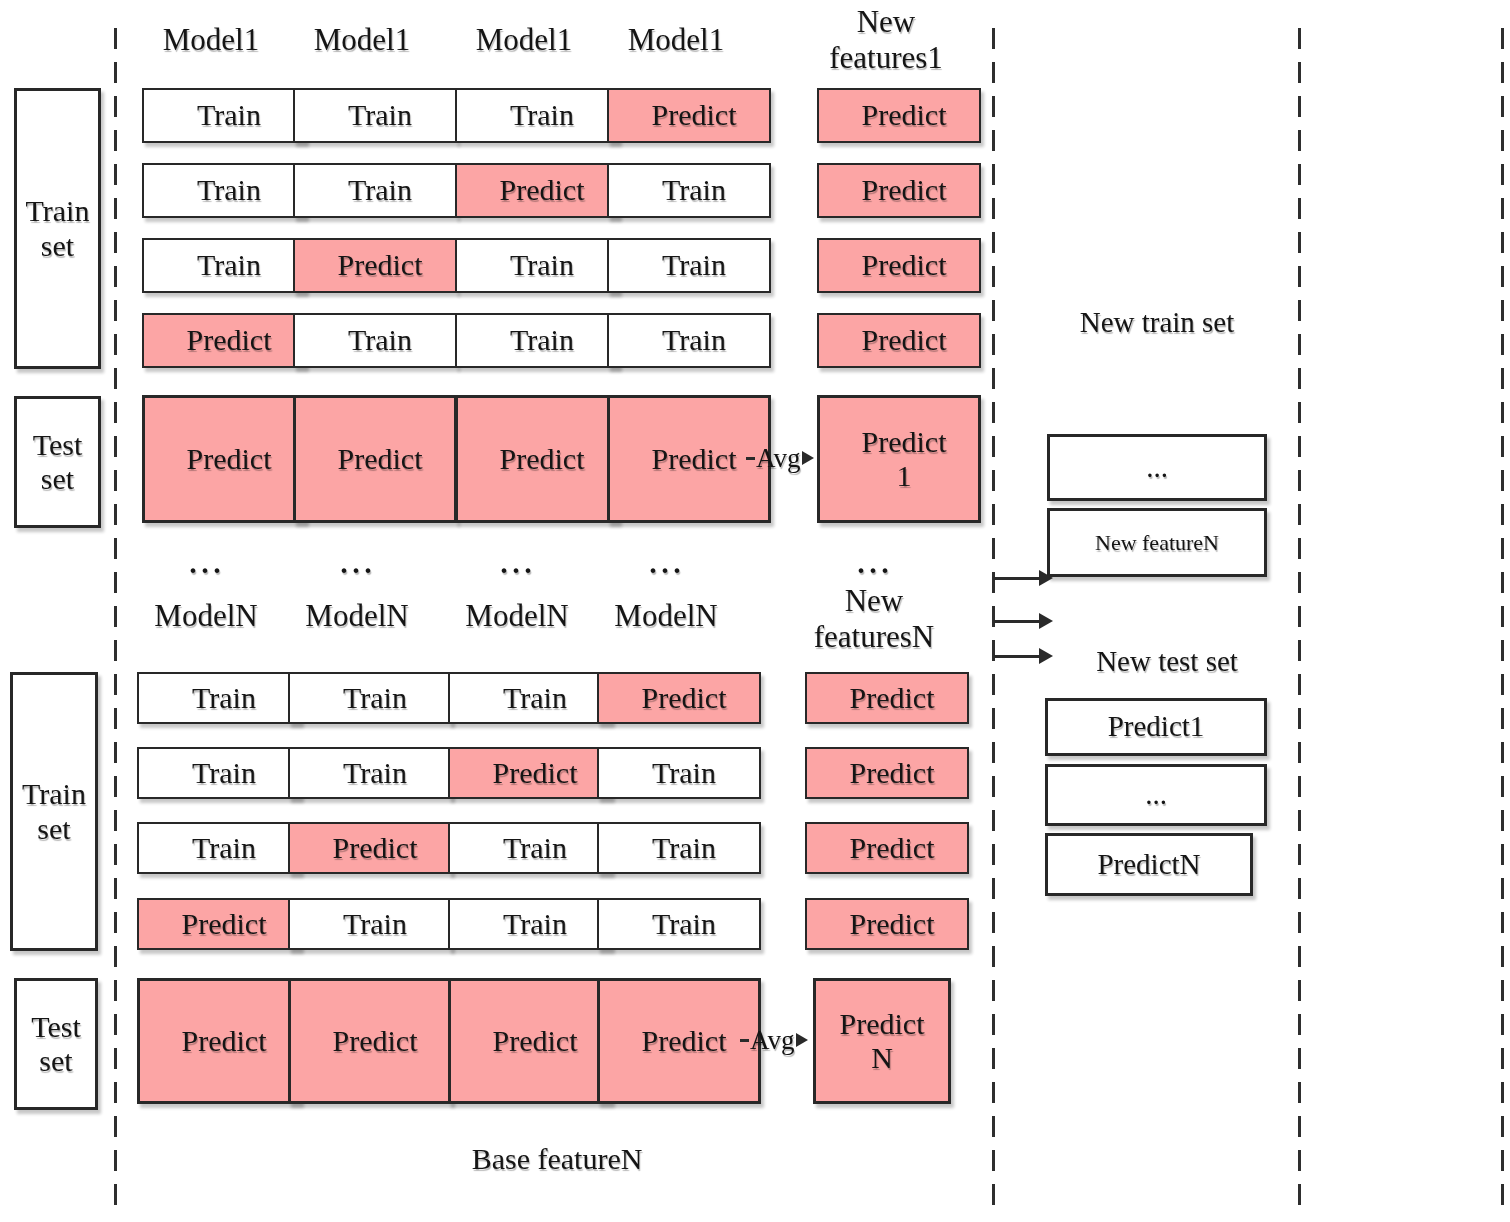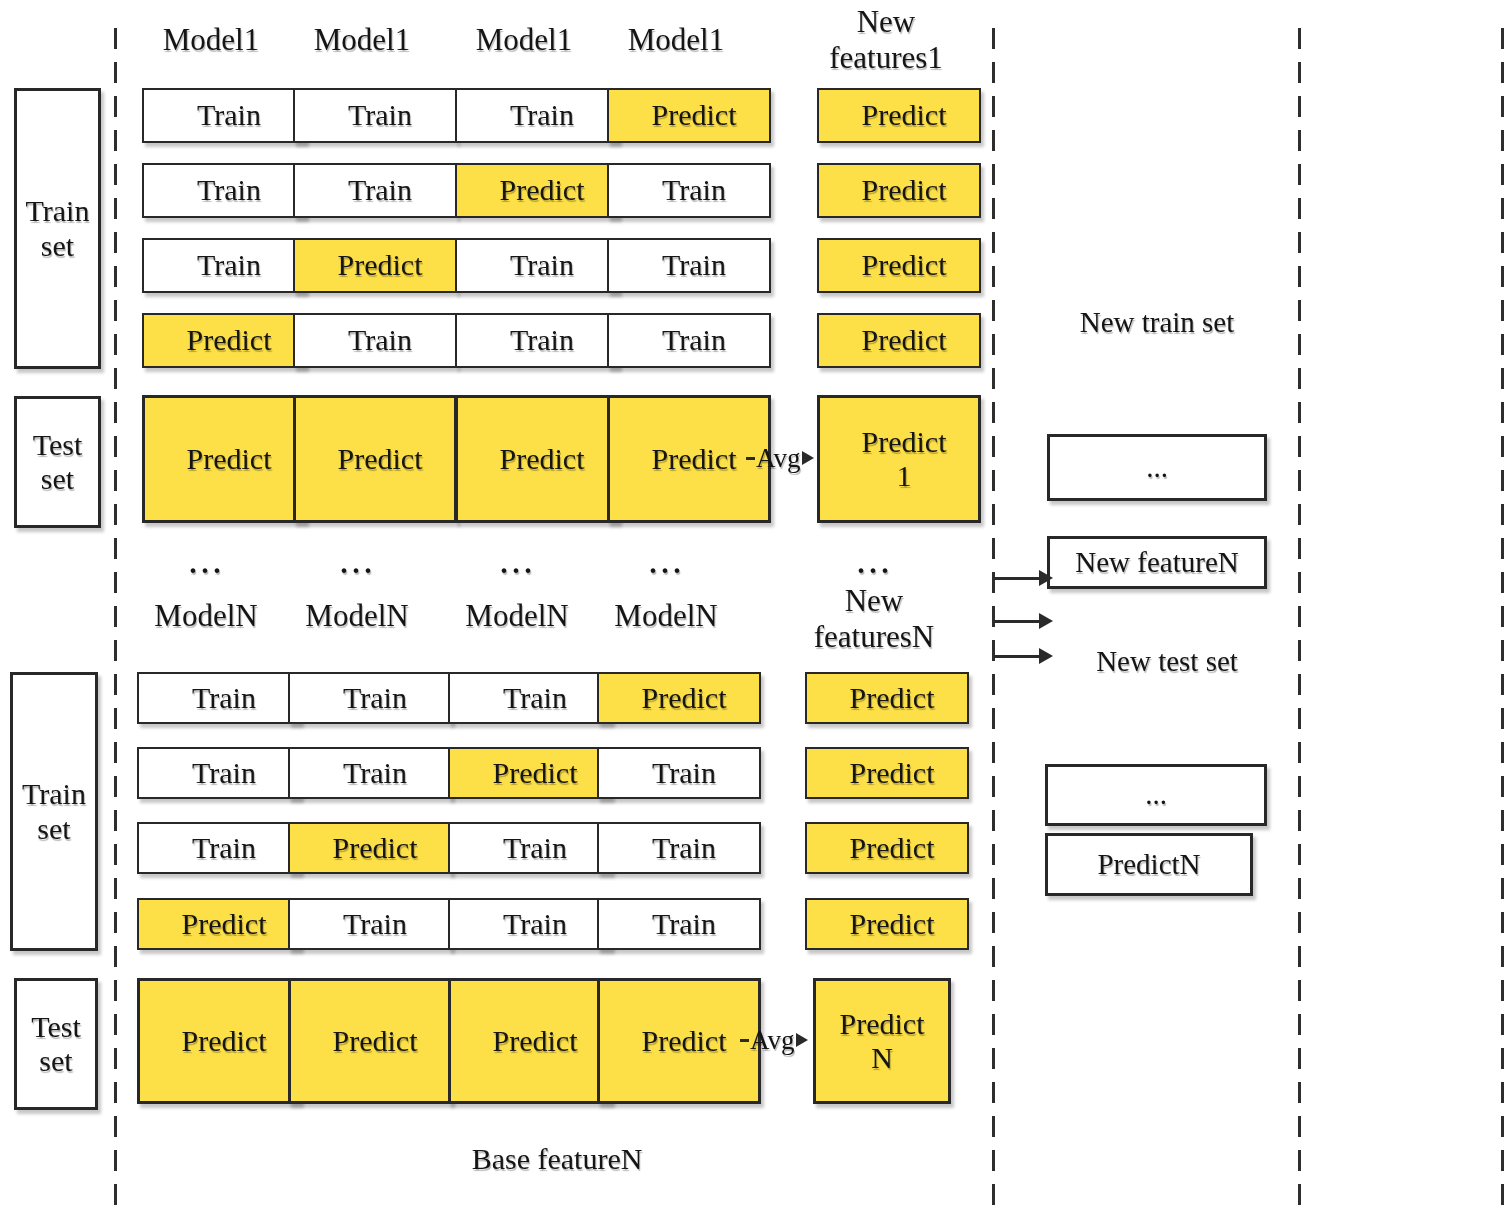--- a/index.html
+++ b/index.html
@@ -5,21 +5,21 @@
   html,body{margin:0;padding:0;background:#fff;}
   .canvas{position:relative;width:1510px;height:1222px;background:#ffffff;overflow:hidden;
           font-family:"Liberation Serif","DejaVu Serif",serif;color:#151515;
           text-shadow:1px 2px 1px rgba(0,0,0,0.28);}
   .vsep{position:absolute;width:3px;top:28px;height:1188px;
         background:repeating-linear-gradient(to bottom,#2e2e2e 0 21px,transparent 21px 34px);}
   
   .c{position:absolute;box-sizing:border-box;border:2.5px solid #282828;background:#ffffff;
      display:flex;align-items:center;justify-content:center;text-align:center;
      font-size:30px;line-height:1.15;box-shadow:3px 4px 3px rgba(0,0,0,0.22);}
-  .g{background:#fde047;}
+  .g{background:#fca5a5;}
   .bb{border-width:3px;}
   .col{flex-direction:column;}
   .w{width:164px;padding-left:10px;}
   
   .a0{left:142px}.a1{left:293px}.a2{left:455px}.a3{left:607px}.af{left:817px}
   .ra0{top:88px;height:55px}.ra1{top:163px;height:55px}.ra2{top:238px;height:55px}.ra3{top:313px;height:55px}
   .rab{top:395px;height:128px}
   
   .b0{left:137px}.b1{left:288px}.b2{left:448px}.b3{left:597px}.bf{left:805px}
   .rb0{top:672px;height:52px}.rb1{top:747px;height:52px}.rb2{top:822px;height:52px}.rb3{top:898px;height:52px}
@@ -147,24 +147,25 @@
   </div>
   <div class="c g bb col" style="left:813px;top:978px;width:138px;height:126px">
     <span>Predict</span>
     <span>N</span>
   </div>
 
   <div class="txt" style="left:452px;top:1142px;width:210px;font-size:30px">Base featureN</div>
 
   <div class="txt" style="left:1042px;top:306px;width:230px;font-size:29px">New train set</div>
   <div class="c bb" style="left:1047px;top:434px;width:220px;height:67px;font-size:29px">...</div>
-  <div class="c bb" style="left:1047px;top:536px;width:220px;height:53px;font-size:29px">New featureN</div>
+  <div class="c bb" style="left:1047px;top:508px;width:220px;height:69px;font-size:22px">New featureN</div>
 
   <div class="harrow" style="left:994px;top:577px"></div>
   <div class="harrow" style="left:994px;top:620px"></div>
   <div class="harrow" style="left:994px;top:655px"></div>
 
   <div class="txt" style="left:1062px;top:645px;width:210px;font-size:29px">New test set</div>
+  <div class="c bb" style="left:1045px;top:698px;width:222px;height:58px;font-size:29px">Predict1</div>
   <div class="c bb" style="left:1045px;top:764px;width:222px;height:62px;font-size:29px">...</div>
   <div class="c bb" style="left:1045px;top:833px;width:208px;height:63px;font-size:29px">PredictN</div>
 
 
 </div>
 
 </body></html>

